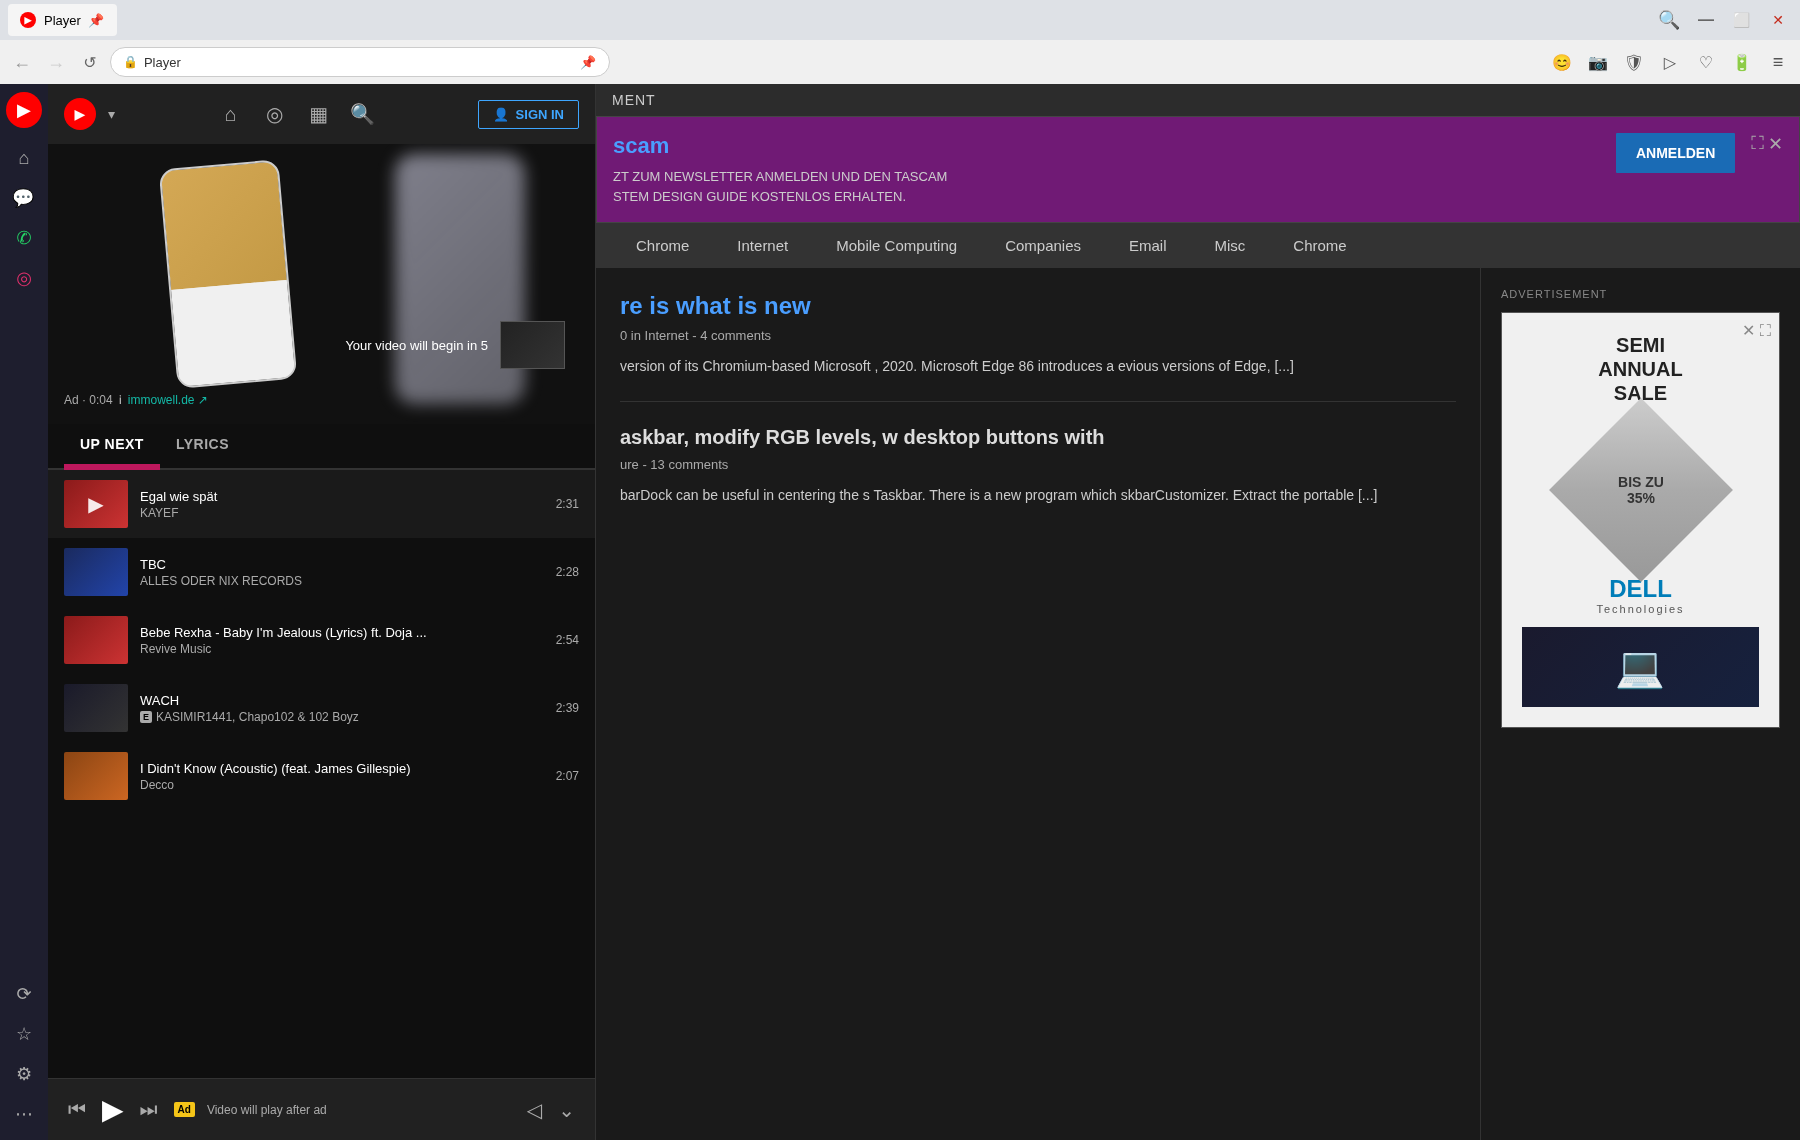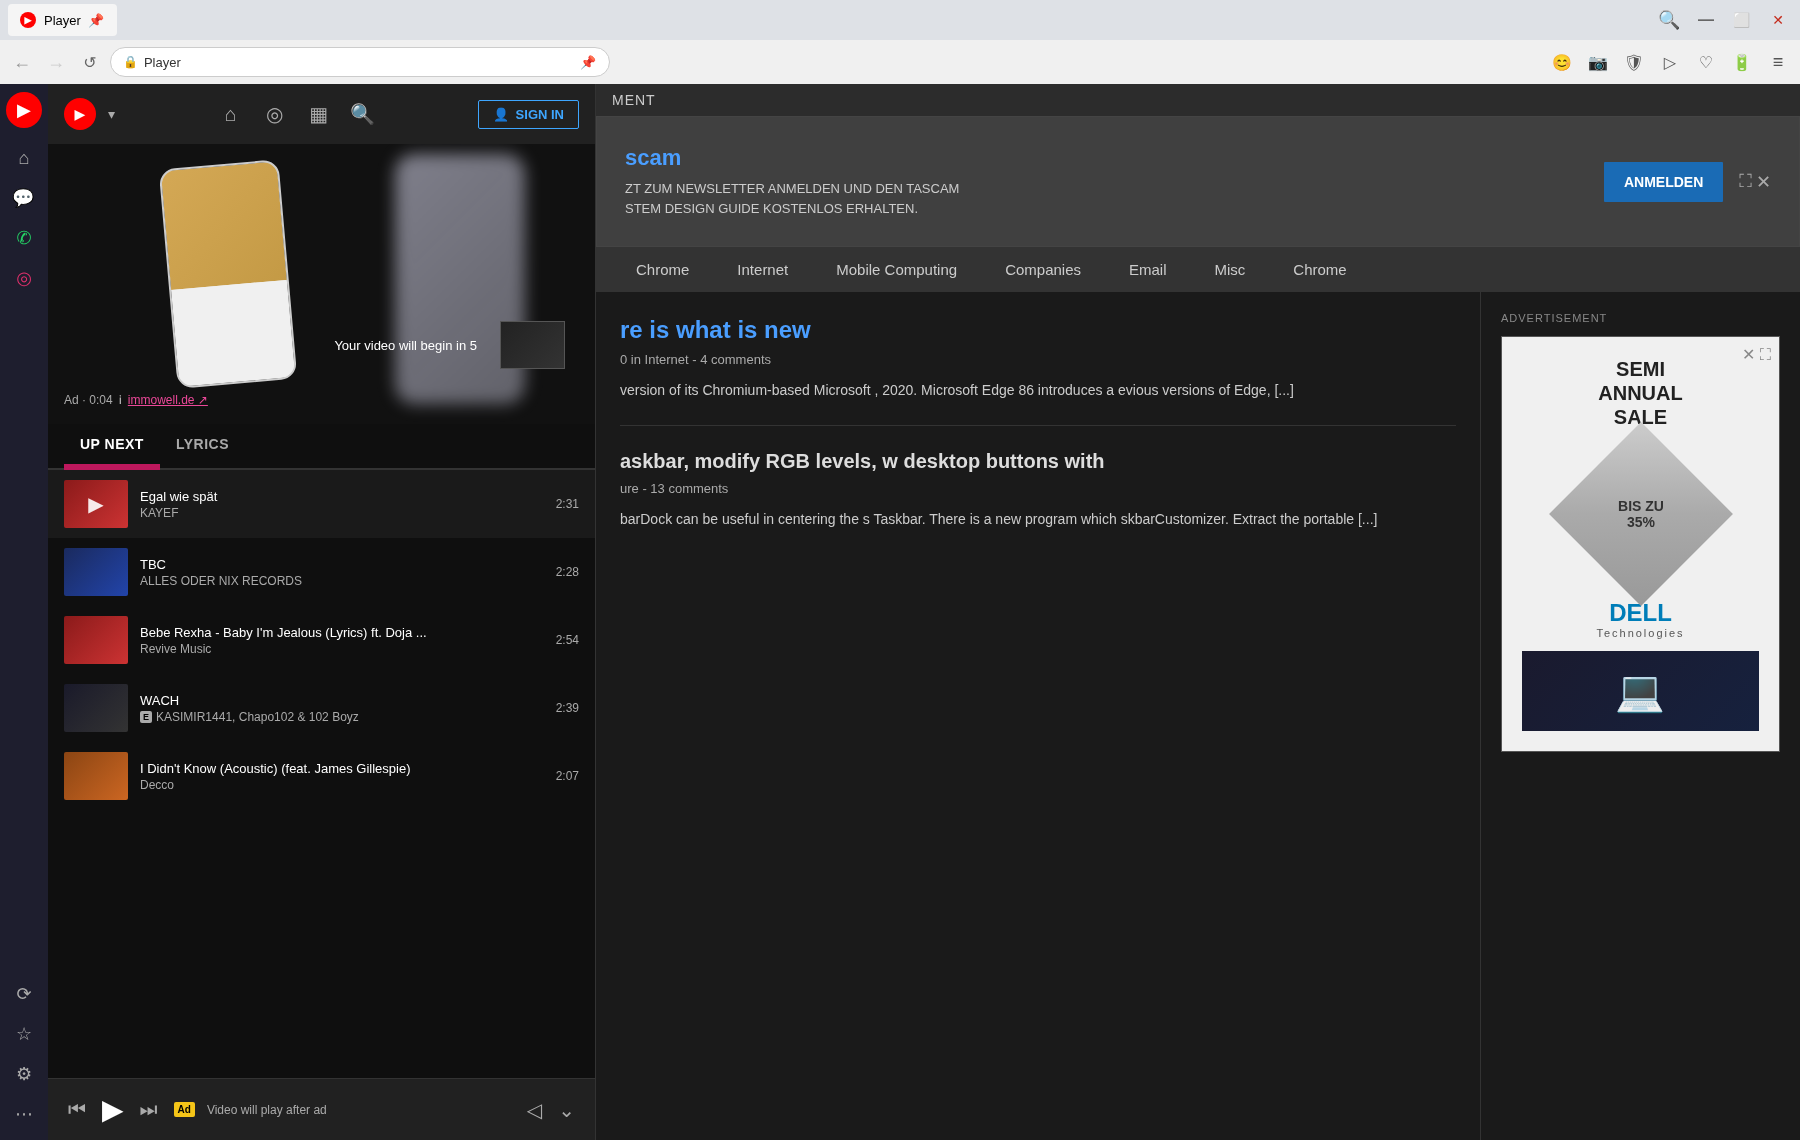--- a/index.html
+++ b/index.html
@@ -380,26 +380,26 @@
       align-items: center;
     }
 
     .site-header-text {
       color: #ccc;
       font-size: 14px;
       letter-spacing: 1px;
     }
 
     .ad-banner {
-      background: #404040;
+      background: #701a75;
       border: 1px solid #444;
-      padding: 28px;
+      padding: 16px;
       margin: 0;
       display: flex;
-      align-items: center;
+      align-items: flex-start;
       gap: 16px;
       min-height: 100px;
       position: relative;
     }
 
     .anmelden-btn {
       background: #1a6bb5;
       color: white;
       border: none;
       padding: 12px 20px;
@@ -676,31 +676,31 @@
         <div class="video-bg">
 
           <div class="phone-mockup">
             <div class="phone-screen"></div>
             <div class="phone-bottom"></div>
           </div>
 
           <div class="blurred-phone"></div>
         </div>
 
-        <div style="position:absolute; right:30px; bottom:55px; display:flex; align-items:center; gap:23px;">
+        <div style="position:absolute; right:30px; bottom:55px; display:flex; align-items:center; gap:12px;">
           <span style="color:white; font-size:13px; font-weight:500;">Your video will begin in 5</span>
           <div style="width:65px; height:48px; background:#222; border:1px solid #555;">
             <div style="width:100%;height:100%;background:linear-gradient(135deg,#222,#333);"></div>
           </div>
         </div>
 
         <div class="ad-info">
           <span class="ad-badge">Ad · 0:04</span>
           <span>ℹ</span>
-          <span style="color:#ec4899; text-decoration:underline; cursor:pointer;">immowell.de ↗</span>
+          <span style="color:#14b8a6; cursor:pointer;">immowell.de ↗</span>
         </div>
       </div>
 
       <div class="up-next-tabs">
         <div class="tab-item active">UP NEXT</div>
         <div class="tab-item">LYRICS</div>
       </div>
 
       <div class="up-next-section">
 

